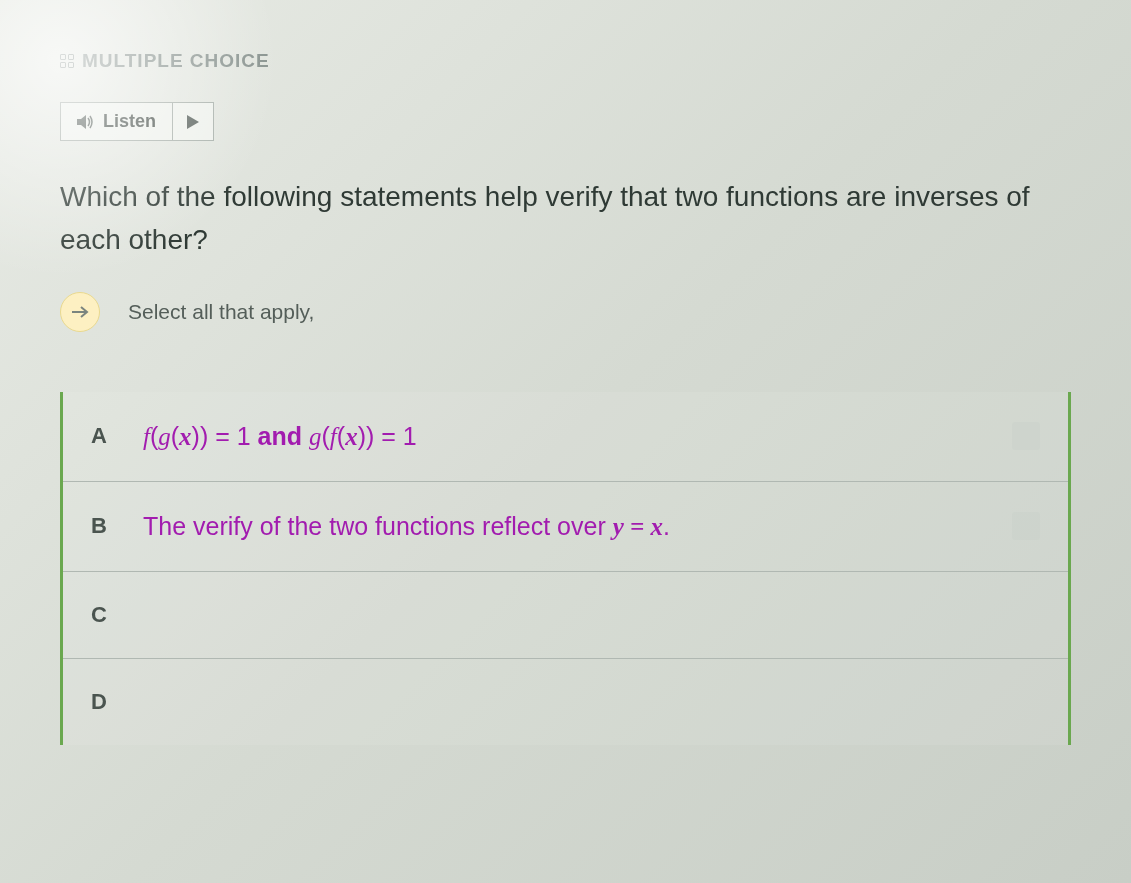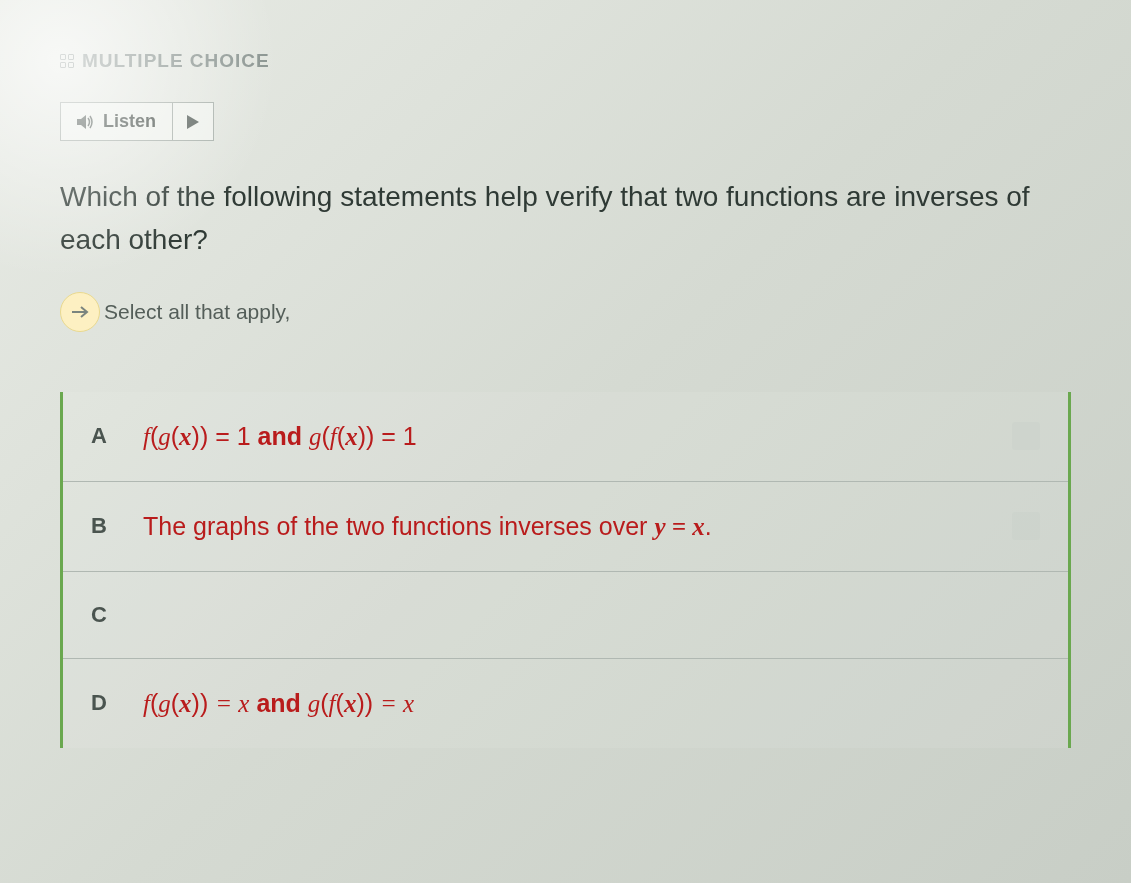--- a/index.html
+++ b/index.html
@@ -69,21 +69,21 @@
   .question-text {
     font-size: 28px;
     color: #2f3a35;
     line-height: 1.55;
     margin-bottom: 30px;
     font-weight: 400;
   }
   .instruction-row {
     display: flex;
     align-items: center;
-    gap: 4px;
+    gap: 28px;
     margin-bottom: 60px;
   }
   .arrow-badge {
     width: 40px; height: 40px;
     border-radius: 50%;
     background: #fdf0c2;
     border: 1px solid #e9d98f;
     display: flex;
     align-items: center;
     justify-content: center;
@@ -110,21 +110,21 @@
   }
   .option:last-child { border-bottom: none; }
   .option-letter {
     width: 52px;
     color: #4a544f;
     font-size: 22px;
     font-weight: 600;
   }
   .option-text {
     font-size: 25px;
-    color: #b91c1c;
+    color: #a21caf;
     flex: 1;
   }
   .option-box {
     width: 28px; height: 28px;
     background: rgba(200,208,200,0.4);
     border-radius: 3px;
     margin-left: 12px;
   }
   .ital { font-style: italic; font-family: Georgia, serif; }
   .bold { font-weight: 700; }
@@ -178,29 +178,26 @@
     <div class="option-letter">A</div>
     <div class="option-text">
       <span class="ital">f</span>(<span class="ital">g</span>(<span class="ital bold">x</span>)) <span>= 1</span><span class="bold"> and </span><span class="ital">g</span>(<span class="ital">f</span>(<span class="ital bold">x</span>)) <span>= 1</span>
     </div>
     <div class="option-box"></div>
   </div>
 
   <div class="option">
     <div class="option-letter">B</div>
     <div class="option-text">
-      <span>The graphs of the two functions inverses over </span><span class="ital bold">y = x</span><span>.</span>
+      <span>The verify of the two functions reflect over </span><span class="ital bold">y = x</span><span>.</span>
     </div>
     <div class="option-box"></div>
   </div>
 
   <div class="option">
     <div class="option-letter">C</div>
   </div>
 
   <div class="option">
     <div class="option-letter">D</div>
-    <div class="option-text">
-      <span class="ital">f</span>(<span class="ital">g</span>(<span class="ital bold">x</span>)) <span class="ital">= x</span><span class="bold"> and </span><span class="ital">g</span>(<span class="ital">f</span>(<span class="ital bold">x</span>)) <span class="ital">= x</span>
-    </div>
   </div>
 
 </div>
 
 </body></html>

